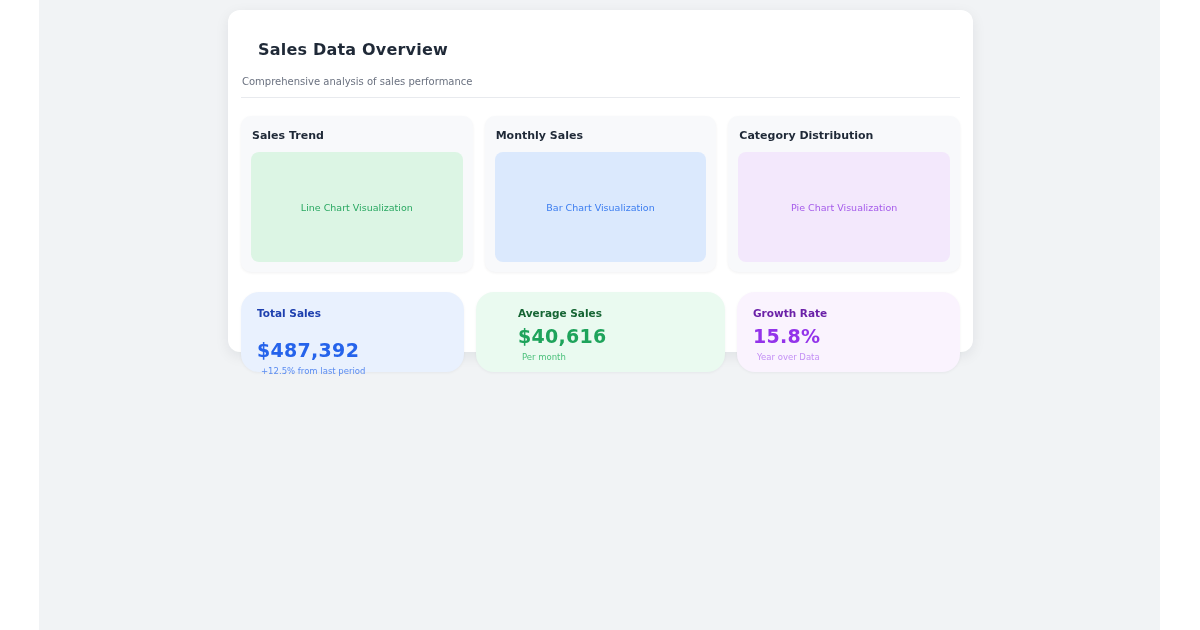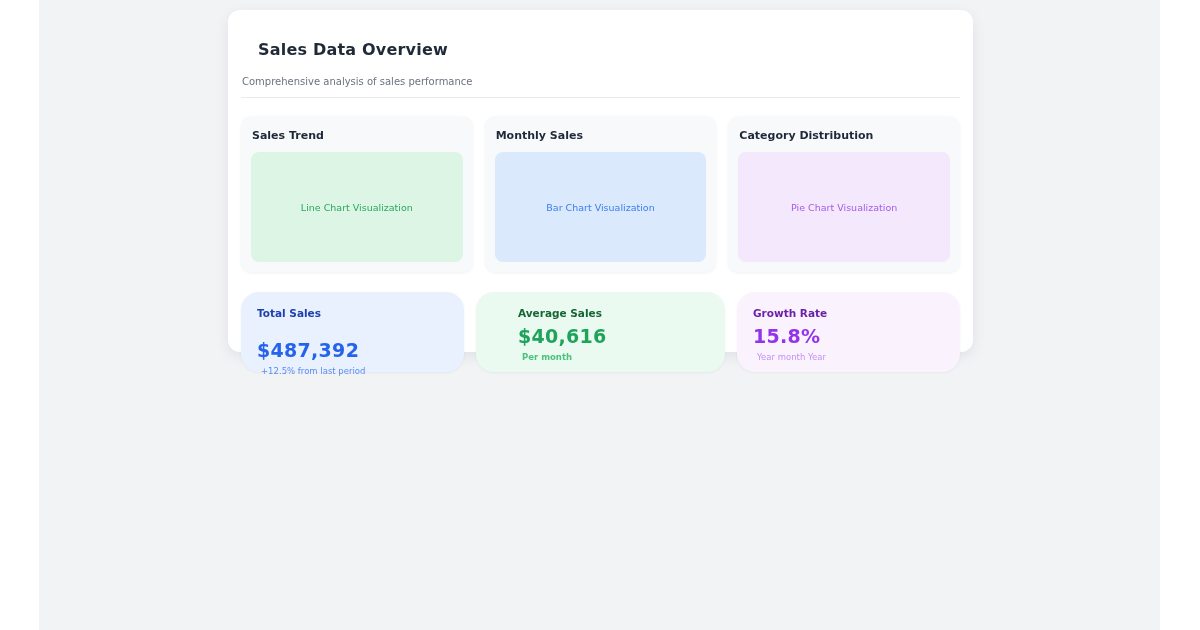--- a/index.html
+++ b/index.html
@@ -105,25 +105,25 @@
 
       <div class="stat-card" style="background: rgb(233, 241, 254);">
         <p class="stat-label" style="color: rgb(30, 64, 175);">Total Sales</p>
         <p class="stat-value" style="color: rgb(37, 99, 235); margin-top: 20px;">$487,392</p>
         <p class="stat-note" style="color: rgb(91, 140, 240);">+12.5% from last period</p>
       </div>
 
       <div class="stat-card" style="background: rgb(234, 250, 240); padding-left: 42px;">
         <p class="stat-label" style="color: rgb(22, 101, 52);">Average Sales</p>
         <p class="stat-value" style="color: rgb(30, 163, 91);">$40,616</p>
-        <p class="stat-note" style="color: rgb(76, 193, 124); font-weight: bold;">Per month</p>
+        <p class="stat-note" style="color: rgb(76, 193, 124);">Per month</p>
       </div>
 
       <div class="stat-card" style="background: rgb(250, 243, 254);">
         <p class="stat-label" style="color: rgb(107, 33, 168);">Growth Rate</p>
         <p class="stat-value" style="color: rgb(147, 51, 234);">15.8%</p>
-        <p class="stat-note" style="color: rgb(196, 144, 245);">Year month Year</p>
+        <p class="stat-note" style="color: rgb(196, 144, 245);">Year over Data</p>
       </div>
 
     </div>
 
   </div>
 </div>
 
 </body></html>

